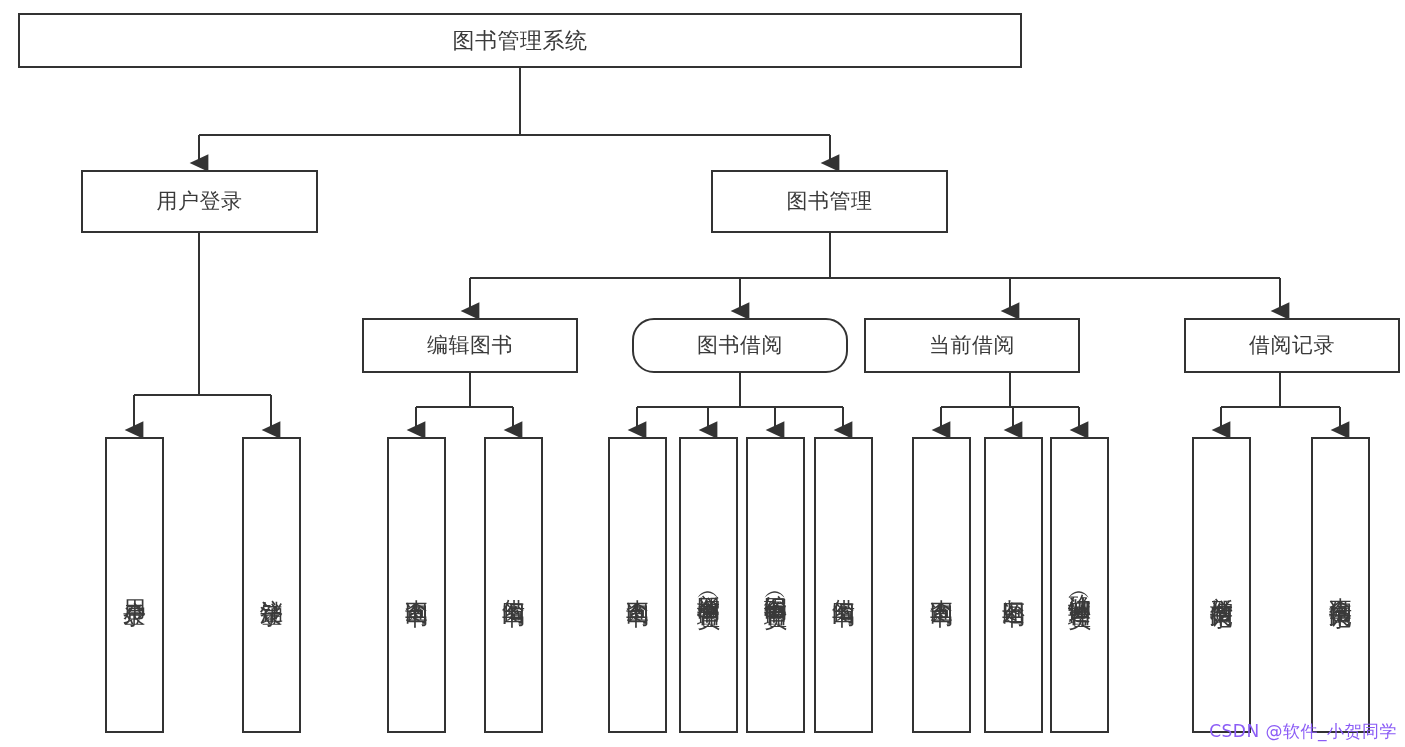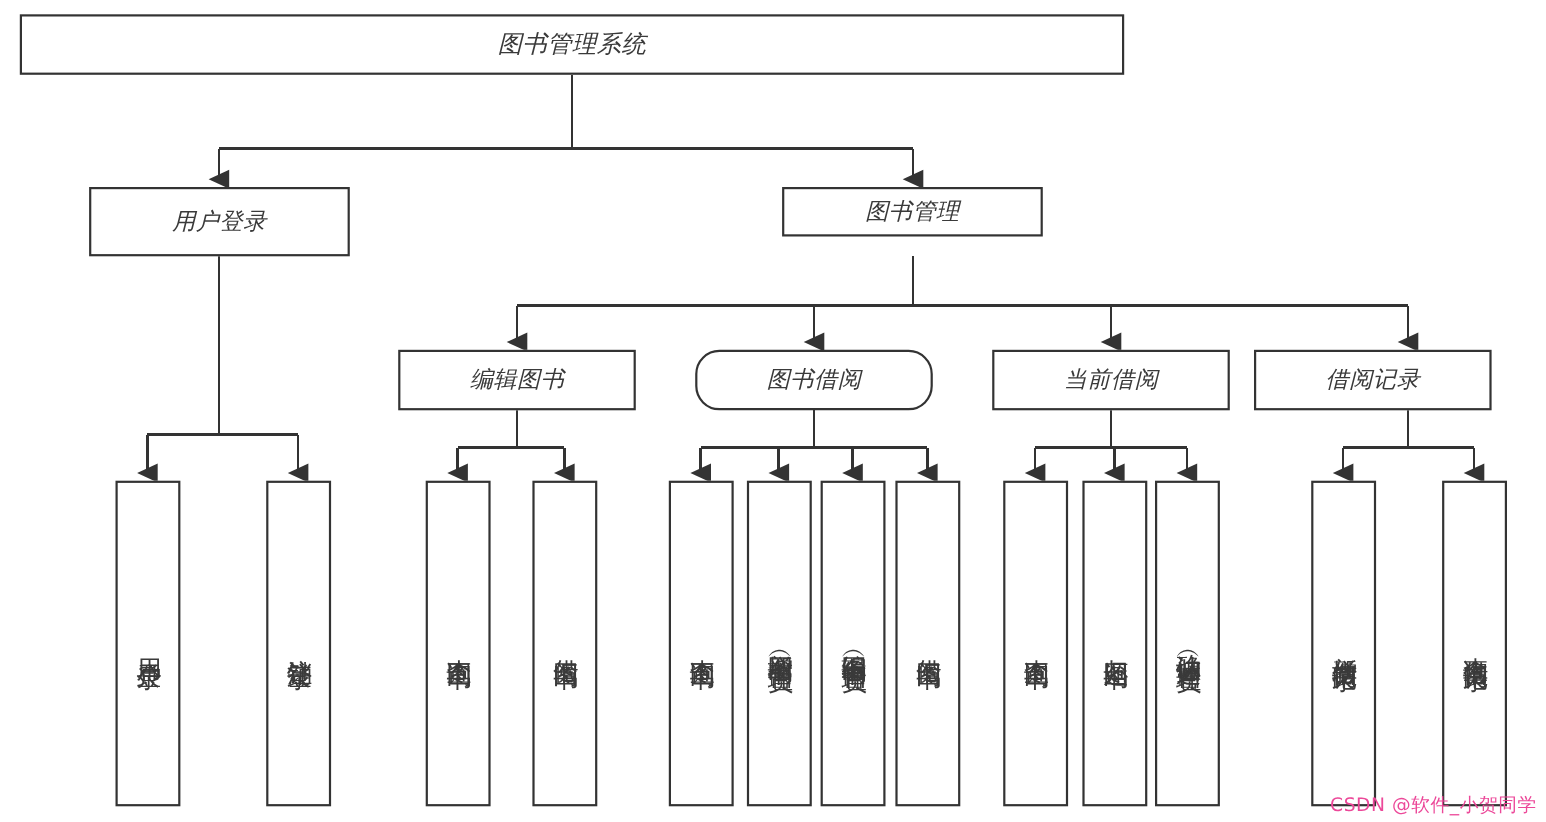--- a/index.html
+++ b/index.html
@@ -38,21 +38,20 @@
   .node .label {
     display: block;
     text-align: center;
     line-height: 1.18;
     color: #3a3a3a;
   }
   
   .node.horiz .label {
     font-size: 21px;
     letter-spacing: 0.5px;
-    font-style: italic;
   }
   .node.root .label {
     font-size: 22px;
   }
   
   .node.vert {
     align-items: center;
     justify-content: center;
     padding: 4px 0;
   }
@@ -63,21 +62,21 @@
     line-height: 1.0;
     letter-spacing: 2px;
     white-space: nowrap;
     max-height: 100%;
   }
   .watermark {
     position: absolute;
     right: 8px;
     bottom: 4px;
     font-size: 17px;
-    color: #ec4899;
+    color: #8b5cf6;
     letter-spacing: 0.5px;
     white-space: nowrap;
   }
 </style>
 </head>
 <body>
 
 <div id="canvas">
 
   <svg class="wires" viewBox="0 0 1405 747" xmlns="http://www.w3.org/2000/svg">
@@ -133,34 +132,34 @@
     </g>
   </svg>
 
   <div class="node horiz root" style="left:18px; top:13px; width:1004px; height:55px;">
     <span class="label">图书管理系统</span>
   </div>
 
   <div class="node horiz" style="left:81px; top:170px; width:237px; height:63px;">
     <span class="label">用户登录</span>
   </div>
-  <div class="node horiz" style="left:711px; top:170px; width:237px; height:45px;">
+  <div class="node horiz" style="left:711px; top:170px; width:237px; height:63px;">
     <span class="label">图书管理</span>
   </div>
 
   <div class="node horiz" style="left:362px; top:318px; width:216px; height:55px;">
     <span class="label">编辑图书</span>
   </div>
   <div class="node horiz" style="left:632px; top:318px; width:216px; height:55px;border-radius:22px;">
     <span class="label">图书借阅</span>
   </div>
-  <div class="node horiz" style="left:902px; top:318px; width:216px; height:55px;">
+  <div class="node horiz" style="left:864px; top:318px; width:216px; height:55px;">
     <span class="label">当前借阅</span>
   </div>
-  <div class="node horiz" style="left:1140px; top:318px; width:216px; height:55px;">
+  <div class="node horiz" style="left:1184px; top:318px; width:216px; height:55px;">
     <span class="label">借阅记录</span>
   </div>
 
   <div class="node vert" style="left:105px; top:437px; width:59px; height:296px;">
     <span class="label">用户登录</span>
   </div>
   <div class="node vert" style="left:242px; top:437px; width:59px; height:296px;">
     <span class="label">注销登录</span>
   </div>
 

